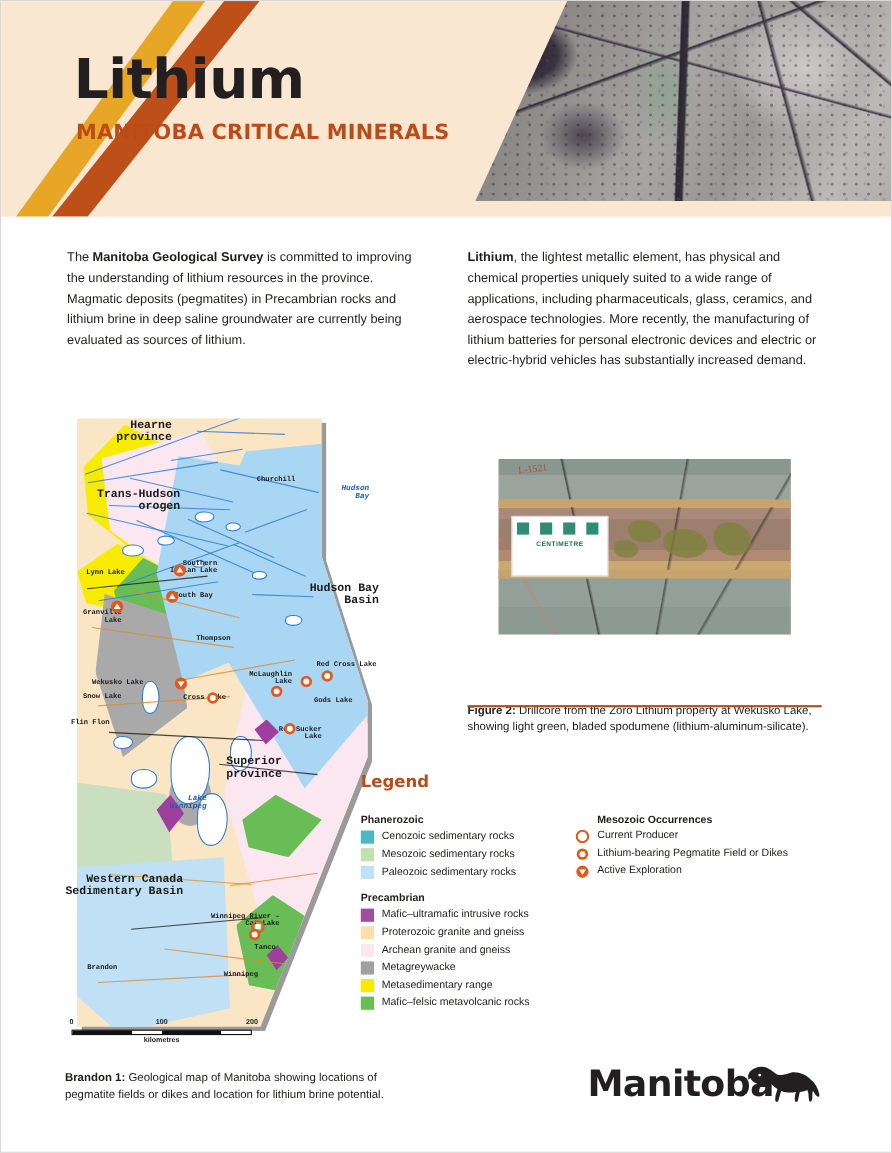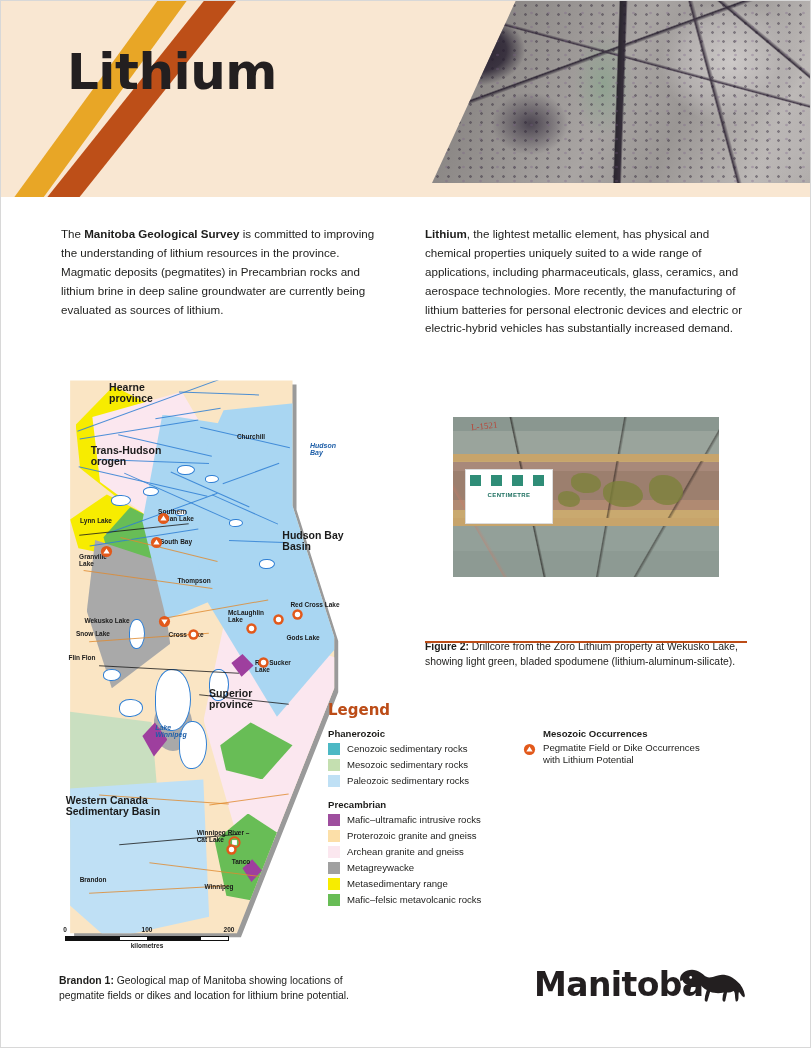--- a/index.html
+++ b/index.html
@@ -129,22 +129,22 @@
   .g-purple2{position:absolute;left:62%;top:50%;width:8%;height:4%;background:#9e3f9e;
     clip-path:polygon(0 40%,50% 0,100% 50%,46% 100%);}
   .g-purple3{position:absolute;left:66%;top:86%;width:7%;height:4%;background:#9e3f9e;
     clip-path:polygon(0 40%,50% 0,100% 50%,46% 100%);}
 
   .riv{position:absolute;background:#2f7fd4;}
   .lakewhite{position:absolute;background:#ffffff;}
   .rd{position:absolute;background:#e08a2e;height:1px;}
   .rdblk{position:absolute;background:#1a1a1a;height:1px;}
 
-  .map-label{position:absolute;font-family:Liberation Sans, sans-serif;color:#1a1a1a;
-    white-space:nowrap;line-height:1.05;text-align:left;}
+  .map-label{position:absolute;font-family:Liberation Mono, monospace;color:#1a1a1a;
+    white-space:nowrap;line-height:1.05;text-align:right;}
   .lbl-town{font-size:6.5px;font-weight:bold;}
   .lbl-water{font-size:7px;font-style:italic;font-weight:bold;color:#1f5fa8;}
   .lbl-big{font-size:10.5px;font-weight:bold;}
 
   .occ{position:absolute;width:13px;height:13px;}
   .occ svg{display:block;}
 
   #scalebar{position:absolute;left:64px;top:925px;width:164px;text-align:center;}
   .sb-ticks{position:relative;height:9px;}
   .sb-ticks span{position:absolute;top:0;font-size:6.5px;font-weight:bold;color:#1a1a1a;transform:translateX(-50%);}
@@ -186,21 +186,21 @@
   #fig2-caption{position:absolute;left:424px;top:598px;width:322px;
     font-size:10.4px;line-height:1.48;color:#1d1d1b;margin-top:40px;}
   #fig2-caption b{font-weight:bold;}
   #fig2-rule{position:absolute;left:424px;top:640px;width:322px;height:2px;background:#bc4c17;}
 
   
   #legend{position:absolute;left:327px;top:700px;width:440px;}
   #legend-title{font-family:"DejaVu Sans",sans-serif;font-size:15px;font-weight:bold;
     color:#bc4c17;margin:0 0 9px 0;}
   #legend-cols{position:relative;}
-  .legend-col{position:absolute;top:0;}
+  .legend-col{position:absolute;top:12px;}
   #legend-col-geology{left:0;width:190px;}
   #legend-col-occurrences{left:195px;width:245px;}
   .lg-head{font-size:9.6px;font-weight:bold;color:#1d1d1b;margin:0 0 3px 0;}
   .lg-head.spaced{margin-top:11px;}
   .lg-row{display:flex;align-items:center;margin-bottom:2px;min-height:14px;}
   .lg-sw{width:12px;height:12px;margin-right:7px;flex:0 0 12px;}
   .lg-ico{width:13px;height:13px;margin-right:7px;flex:0 0 13px;}
   .lg-txt{font-size:9.6px;color:#1d1d1b;line-height:1.28;}
   .occ-head{margin-left:20px;}
 
@@ -224,20 +224,21 @@
     <div class="rockbg"></div>
     <div class="rockveins"></div>
     <div class="rockspeck"></div>
   </div>
 
   <div class="stripe" id="stripe-amber"></div>
   <div class="stripe" id="stripe-rust"></div>
 
   <div id="title-block">
     <h1 id="doc-title">Lithium</h1>
+    <div id="doc-subtitle">MANITOBA CRITICAL MINERALS</div>
   </div>
 </div>
 
 <div class="intro-col" id="intro-left">The <b>Manitoba Geological Survey</b> is committed to improving the understanding of lithium resources in the province. Magmatic deposits (pegmatites) in Precambrian rocks and lithium brine in deep saline groundwater are currently being evaluated as sources of lithium.</div>
 <div class="intro-col" id="intro-right"><b>Lithium</b>, the lightest metallic element, has physical and chemical properties uniquely suited to a wide range of applications, including pharmaceuticals, glass, ceramics, and aerospace technologies. More recently, the manufacturing of lithium batteries for personal electronic devices and electric or electric-hybrid vehicles has substantially increased demand.</div>
 
 <div id="map-figure">
   <div class="map-shadow"></div>
   <div class="map-base">
     <div class="mb-layer">
@@ -477,24 +478,38 @@
         </div>
         <div class="lg-row">
           <span class="lg-sw" style="background: rgb(104, 189, 86);"></span>
           <span class="lg-txt">Mafic–felsic metavolcanic rocks</span>
         </div>
       </div>
     <div class="legend-col" id="legend-col-occurrences">
         <div class="lg-head occ-head">Mesozoic Occurrences</div>
         <div class="lg-row" style="align-items: flex-start;">
           <span class="lg-ico"><svg viewBox="0 0 14 14" width="13" height="13">
+              <circle cx="7" cy="7" r="5.6" fill="none" stroke="#e2591b" stroke-width="2"></circle>
+              <rect x="4.4" y="4.4" width="5.2" height="5.2" fill="#fff"></rect>
+            </svg></span>
+          <span class="lg-txt">Current Producer</span>
+        </div>
+        <div class="lg-row" style="align-items: flex-start;">
+          <span class="lg-ico"><svg viewBox="0 0 14 14" width="13" height="13">
+              <circle cx="7" cy="7" r="5.6" fill="#e2591b"></circle>
+              <circle cx="7" cy="7" r="2.9" fill="#fff"></circle>
+            </svg></span>
+          <span class="lg-txt">Lithium-bearing Pegmatite Field or Dikes</span>
+        </div>
+        <div class="lg-row" style="align-items: flex-start;">
+          <span class="lg-ico"><svg viewBox="0 0 14 14" width="13" height="13">
               <circle cx="7" cy="7" r="6" fill="#e2591b"></circle>
-              <path d="M7 3.8l3.4 5.4H3.6z" fill="#fff"></path>
+              <path d="M3.6 4.8h6.8L7 10.2z" fill="#fff"></path>
             </svg></span>
-          <span class="lg-txt">Pegmatite Field or Dike Occurrences<br>with Lithium Potential</span>
+          <span class="lg-txt">Active Exploration</span>
         </div>
       </div>
   </div>
 </div>
 
 <div id="mb-logo">
   <div id="mb-wordmark">Manitoba</div>
   <svg id="mb-bison" viewBox="0 0 100 52">
     <path fill="#231f20" d="M14 22c-2-6 2-11 8-13 5-2 11-1 15 2 4 2 6 6 11 6 6 0 10-3 15-3 7 0 13 3 18 8 5 4 8 10 9 16 0 2-1 3-2 2-2-1-3-4-5-6-1 3 0 7-1 10-1 2-3 2-3 0-1-4 0-8-2-11-2 1-5 2-8 2l-2 9c0 2-2 2-3 1-1-2 0-5 0-7l1-3c-5 1-11 1-16-1l-3 10c0 2-2 2-3 1-1-1 0-4 0-6l2-7c-3-2-6-4-8-7-3 2-7 2-10 1l-2 10c0 2-2 2-3 1-1-2 0-5 0-7l1-4c-3-1-6-3-7-6z"></path>
     <circle cx="26" cy="17" r="1.6" fill="#ffffff"></circle>

